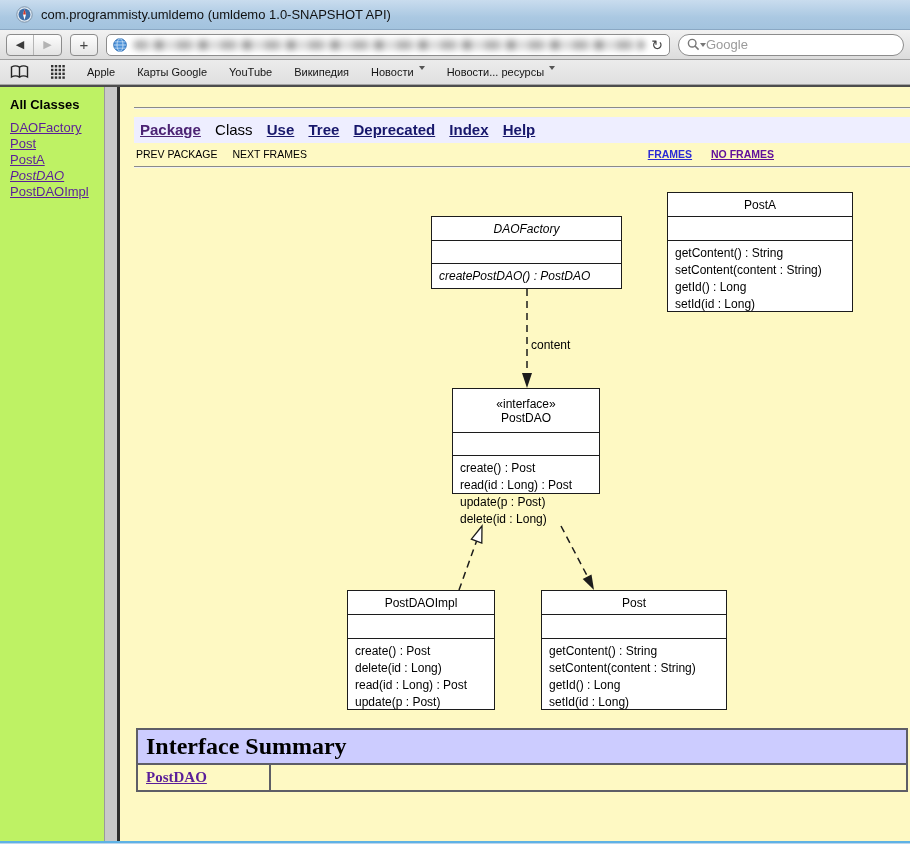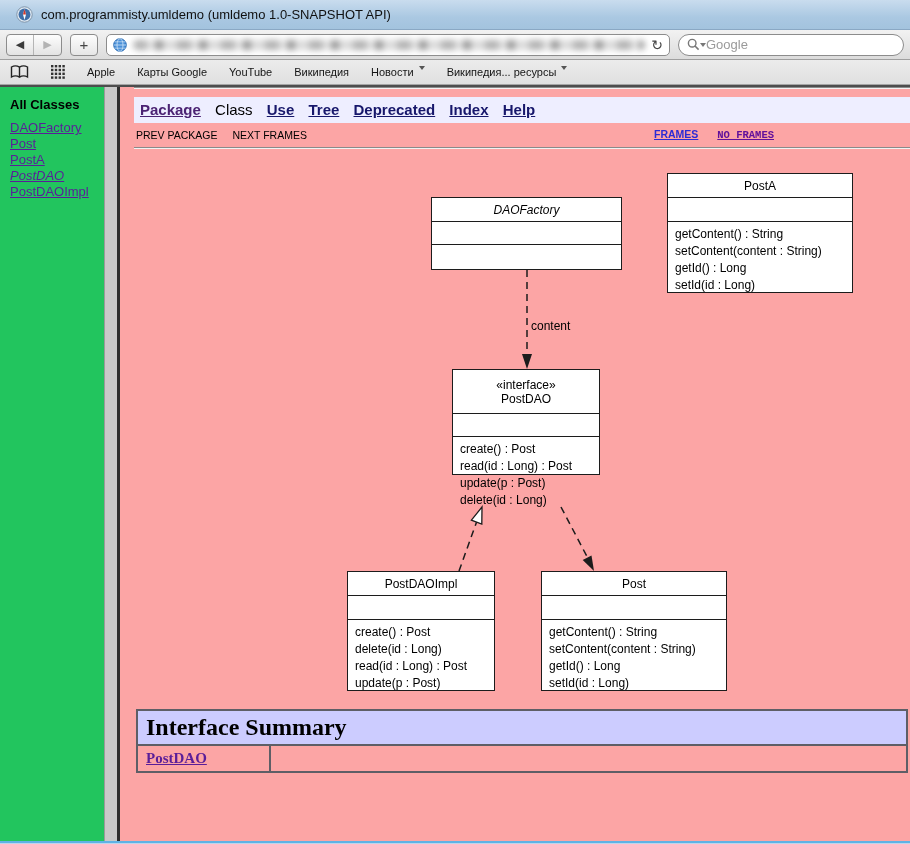--- a/index.html
+++ b/index.html
@@ -23,38 +23,38 @@
   .searchfield input{border:none;outline:none;flex:1;font-size:13px;color:#333;background:transparent;font-family:"Liberation Sans",sans-serif;}
   .searchfield input::placeholder{color:#9a9a9a;}
   .mag-drop{width:0;height:0;border-left:3px solid transparent;border-right:3px solid transparent;border-top:4px solid #777;}
 
   .bookmarksbar{height:25px;background:linear-gradient(#ececec,#e0e0e0);border-bottom:1px solid #a5a5a5;display:flex;align-items:center;padding:0 10px;gap:22px;}
   .bm{font-size:11px;color:#141414;display:flex;gap:5px;white-space:nowrap;}
   .chev{width:0;height:0;border-left:3.5px solid transparent;border-right:3.5px solid transparent;border-top:4px solid #555;display:inline-block;}
 
   
   .frameset{display:flex;height:756px;border-top:2px solid #4d4d4d;}
-  .sidebar{width:104px;background:#22c55e;padding:10px 0 0 10px;font-size:13px;overflow:hidden;}
+  .sidebar{width:104px;background:#bef264;padding:10px 0 0 10px;font-size:13px;overflow:hidden;}
   .sidebar .head{font-weight:bold;color:#000;margin-bottom:8px;font-size:13px;}
   .sidebar a{display:block;color:#5a1e99;text-decoration:underline;line-height:16px;}
   .sidebar a.it{font-style:italic;}
   .divider{width:16px;background:#c9c9c9;border-left:1px solid #9a9a9a;border-right:3px solid #2e2e2e;}
-  .main{flex:1;background:#fca5a5;padding:0 0 0 14px;overflow:hidden;position:relative;}
+  .main{flex:1;background:#fef9c3;padding:20px 0 0 14px;overflow:hidden;position:relative;}
 
   hr.jrule{border:0;border-top:1px solid #8a8a8a;border-bottom:1px solid #f2f2f2;margin:0;}
   .navbarj{background:#eeeeff;padding:4px 6px 5px 6px;font-size:15px;font-weight:bold;margin-top:8px;}
   .navbarj a{text-decoration:underline;margin-right:10px;}
   .navbarj .lnk{color:#17176b;}
   .navbarj .cur{color:#4c2373;}
   .navbarj .dis{color:#000;font-weight:normal;text-decoration:none;}
   .subnav{display:flex;justify-content:space-between;align-items:center;font-size:10.5px;padding:5px 6px 6px 2px;}
   .subnav .left span{margin-right:12px;color:#000;}
   .subnav .right a{font-weight:bold;text-decoration:underline;margin-left:16px;}
   .subnav .frames{color:#2b2bd5;}
-  .subnav .noframes{color:#61109b;font-family:Liberation Mono, monospace;}
+  .subnav .noframes{color:#61109b;}
 
   h2.pkg{font-family:"Liberation Serif",serif;font-size:22px;font-weight:bold;color:#000;margin:20px 0 0 2px;}
 
   
   .diagram{position:relative;width:790px;height:522px;margin-top:22px;font-size:12px;}
   .uml-box{position:absolute;background:#fff;border:1.5px solid #1c1c1c;}
   .uml-title{border-bottom:1.5px solid #1c1c1c;display:flex;flex-direction:column;align-items:center;justify-content:center;text-align:center;line-height:14px;}
   .uml-attrs{border-bottom:1.5px solid #1c1c1c;}
   .uml-methods{padding:4px 0 0 7px;line-height:17px;}
   .uml-it{font-style:italic;}
@@ -146,21 +146,21 @@
       <span>YouTube</span>
     </span>
   <span class="bm">
       <span>Википедия</span>
     </span>
   <span class="bm">
       <span>Новости</span>
       <span class="chev"></span>
     </span>
   <span class="bm">
-      <span>Википедия... ресурсы</span>
+      <span>Новости... ресурсы</span>
       <span class="chev"></span>
     </span>
 </div>
 
 <div class="frameset">
 
   <div class="sidebar">
     <div class="head">All Classes</div>
     <a href="#">DAOFactory</a>
     <a href="#">Post</a>
@@ -207,20 +207,23 @@
 
         <line x1="427" y1="336" x2="452.7" y2="385" stroke="#1c1c1c" stroke-width="1.5" stroke-dasharray="7 5"></line>
         <polygon points="460,400 448.7,389 457.5,384.4" fill="#1c1c1c"></polygon>
       </svg>
 
       <span class="create-label">content</span>
 
       <div class="uml-box" style="left:297px;top:26px;width:191px;height:73px;">
         <div class="uml-title uml-it" style="height:24px;">DAOFactory</div>
         <div class="uml-attrs" style="height:23px;"></div>
+        <div class="uml-methods uml-it">
+          <div>createPostDAO() : PostDAO</div>
+        </div>
       </div>
 
       <div class="uml-box" style="left:533px;top:2px;width:186px;height:120px;">
         <div class="uml-title" style="height:24px;">PostA</div>
         <div class="uml-attrs" style="height:24px;"></div>
         <div class="uml-methods">
           <div>getContent() : String</div>
           <div>setContent(content : String)</div>
           <div>getId() : Long</div>
           <div>setId(id : Long)</div>

